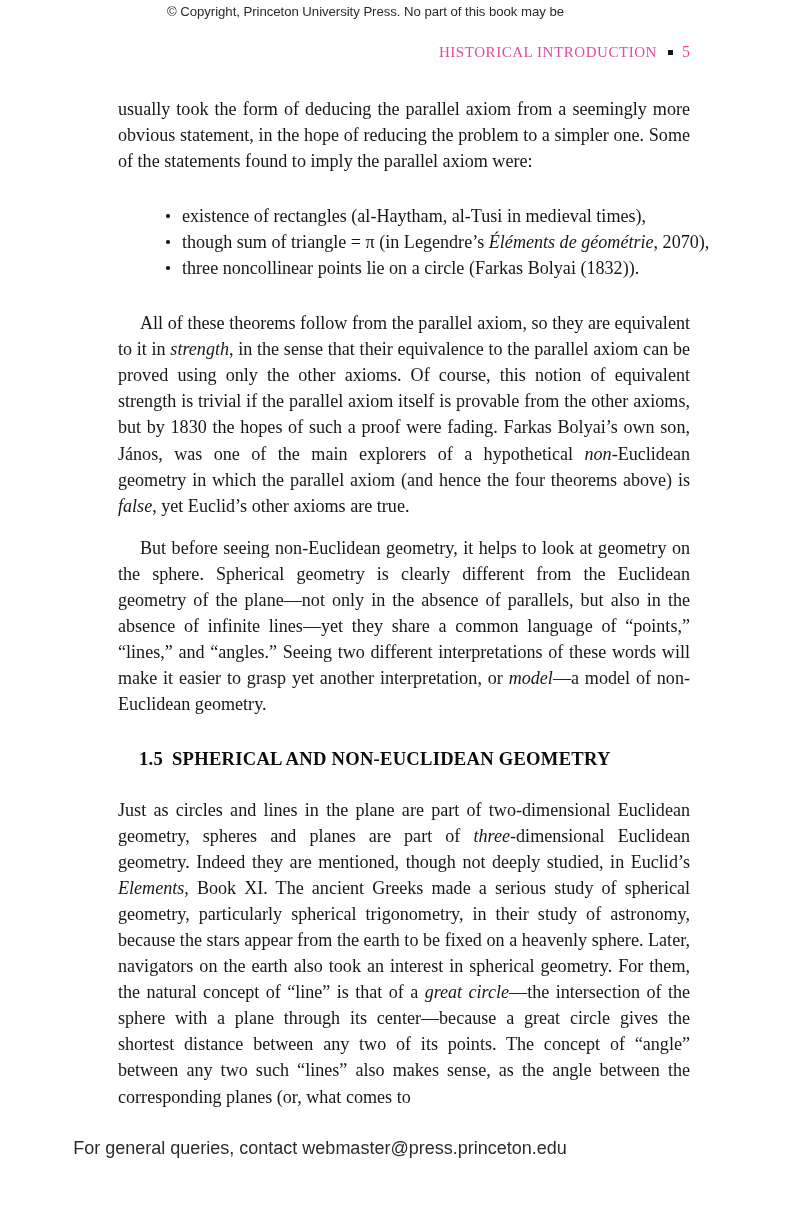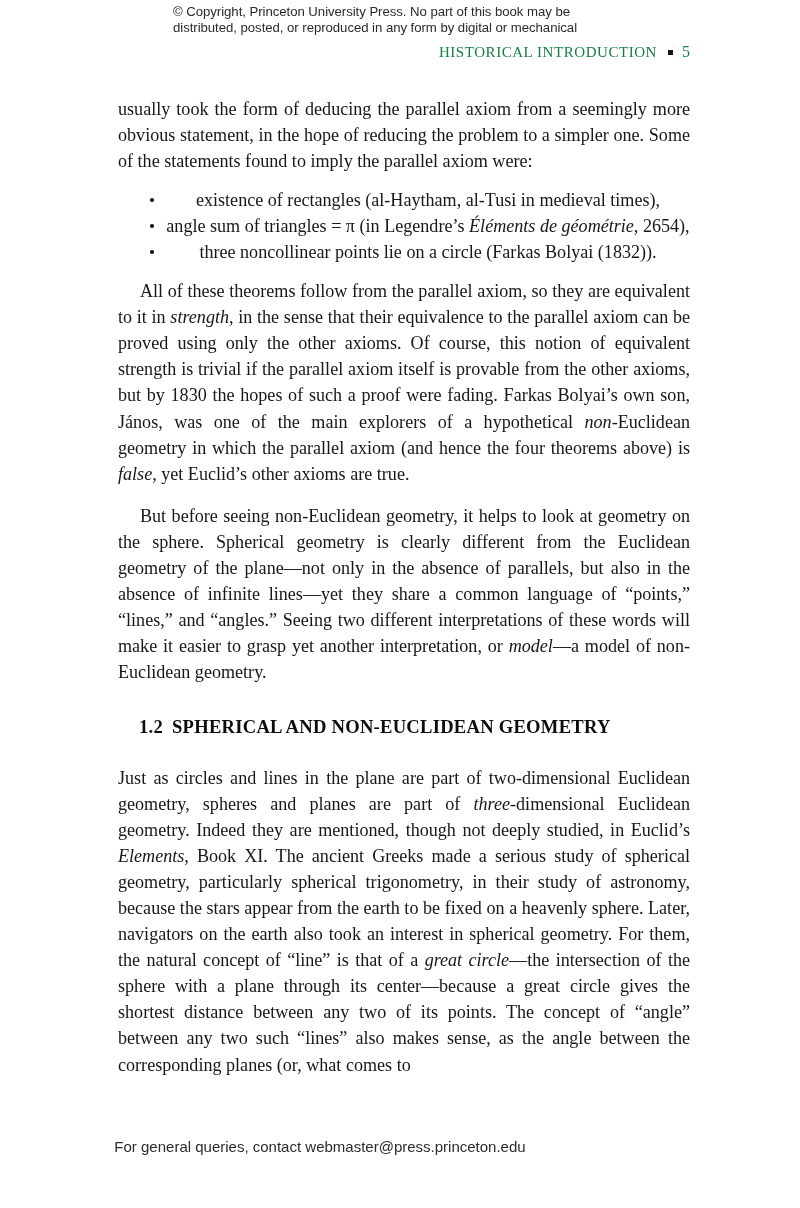--- a/index.html
+++ b/index.html
@@ -19,41 +19,41 @@
 
   .page {
     position: absolute;
     inset: 0;
   }
 
   
   .copyright-overlay {
     position: absolute;
     top: 4px;
-    left: 173px;
+    left: 167px;
     width: 480px;
     font-family: "Liberation Sans", "DejaVu Sans", sans-serif;
     font-size: 13.2px;
     line-height: 16.2px;
     color: #2b2b2b;
     letter-spacing: -0.05px;
   }
   .copyright-overlay div { white-space: nowrap; }
 
   
   .running-head {
     position: absolute;
     top: 43px;
     left: 118px;
     width: 572px;
     text-align: right;
     font-family: "Liberation Serif", "DejaVu Serif", serif;
     font-size: 15px;
     letter-spacing: 0.55px;
-    color: #15803d;
+    color: #ec4899;
     white-space: nowrap;
   }
   .running-head .sep {
     display: inline-block;
     margin: 0 9px 0 11px;
     position: relative;
     top: -2px;
   }
   .running-head .sep::before {
     content: "";
@@ -88,24 +88,23 @@
   p.para.indent { text-indent: 22px; }
   p.tight-follow { margin-top: 16px; }
 
   .gap-before-list { height: 13px; }
   .gap-after-list  { height: 13px; }
   .gap-before-head { height: 30px; }
   .gap-after-head  { height: 26px; }
 
   
   ul.bullets {
-    margin: 0;
+    margin: 16px;
     padding: 0;
     list-style: none;
-    text-align: center;
   }
   ul.bullets li {
     position: relative;
     margin: 0 0 0 32px;
     padding-left: 16px;
     font-size: 18.1px;
     line-height: 26.05px;
     color: #171717;
     white-space: nowrap;
   }
@@ -137,59 +136,58 @@
   i, em { font-style: italic; }
 
   
   .footer-note {
     position: absolute;
     top: 1138px;
     left: 0;
     width: 640px;
     text-align: center;
     font-family: "Liberation Sans", "DejaVu Sans", sans-serif;
-    font-size: 15px;
+    font-size: 18px;
     color: #2b2b2b;
   }
 </style>
 </head>
 <body>
 
 <div class="page">
 
   <div class="copyright-overlay">
     <div>© Copyright, Princeton University Press. No part of this book may be</div>
-    <div>distributed, posted, or reproduced in any form by digital or mechanical</div>
   </div>
 
   <div class="running-head">
     <span>HISTORICAL INTRODUCTION</span><span class="sep"></span><span class="folio">5</span>
   </div>
 
   <div class="body-col">
 
     <p class="para"><span>usually took the form of deducing the parallel axiom from a seemingly more obvious statement, in the hope of reducing the problem to a simpler one. Some of the statements found to imply the parallel axiom were:</span></p>
 
     <div class="gap-before-list"></div>
 
     <ul class="bullets">
       <li><span>existence of rectangles (al-Haytham, al-Tusi in medieval times),</span><i></i><span></span></li>
-      <li><span>angle sum of triangles = π (in Legendre’s </span><i>Éléments de géométrie</i><span>, 2654),</span></li>
+      <li><span>though sum of triangle = π (in Legendre’s </span><i>Éléments de géométrie</i><span>, 2070),</span></li>
       <li><span>three noncollinear points lie on a circle (Farkas Bolyai (1832)).</span><i></i><span></span></li>
     </ul>
 
     <div class="gap-after-list"></div>
 
     <p class="para indent"><span>All of these theorems follow from the parallel axiom, so they are equivalent to it in </span><i>strength</i><span>, in the sense that their equivalence to the parallel axiom can be proved using only the other axioms. Of course, this notion of equivalent strength is trivial if the parallel axiom itself is provable from the other axioms, but by 1830 the hopes of such a proof were fading. Farkas Bolyai’s own son, János, was one of the main explorers of a hypothetical </span><i>non</i><span>-Euclidean geometry in which the parallel axiom (and hence the four theorems above) is </span><i>false</i><span>, yet Euclid’s other axioms are true.</span></p>
 
     <p class="para indent tight-follow"><span>But before seeing non-Euclidean geometry, it helps to look at geometry on the sphere. Spherical geometry is clearly different from the Euclidean geometry of the plane—not only in the absence of parallels, but also in the absence of infinite lines—yet they share a common language of “points,” “lines,” and “angles.” Seeing two different interpretations of these words will make it easier to grasp yet another interpretation, or </span><i>model</i><span>—a model of non-Euclidean geometry.</span></p>
 
     <div class="gap-before-head"></div>
 
-    <h2 class="section-head"><span class="num">1.2</span><span>SPHERICAL AND NON-EUCLIDEAN GEOMETRY</span></h2>
+    <h2 class="section-head"><span class="num">1.5</span><span>SPHERICAL AND NON-EUCLIDEAN GEOMETRY</span></h2>
 
     <div class="gap-after-head"></div>
 
     <p class="para"><span>Just as circles and lines in the plane are part of two-dimensional Euclidean geometry, spheres and planes are part of </span><i>three</i><span>-dimensional Euclidean geometry. Indeed they are mentioned, though not deeply studied, in Euclid’s </span><i>Elements</i><span>, Book XI. The ancient Greeks made a serious study of spherical geometry, particularly spherical trigonometry, in their study of astronomy, because the stars appear from the earth to be fixed on a heavenly sphere. Later, navigators on the earth also took an interest in spherical geometry. For them, the natural concept of “line” is that of a </span><i>great circle</i><span>—the intersection of the sphere with a plane through its center—because a great circle gives the shortest distance between any two of its points. The concept of “angle” between any two such “lines” also makes sense, as the angle between the corresponding planes (or, what comes to</span></p>
 
   </div>
 
   <div class="footer-note">
     <span>For general queries, contact webmaster@press.princeton.edu</span>
   </div>

